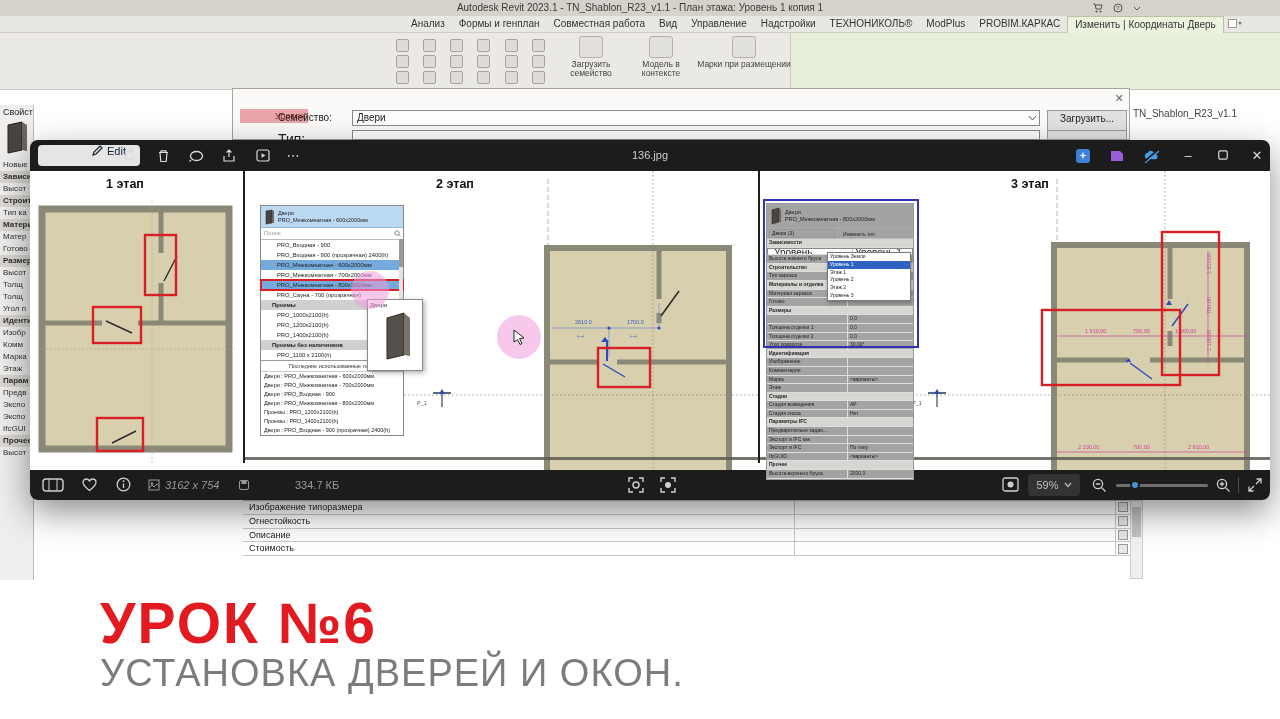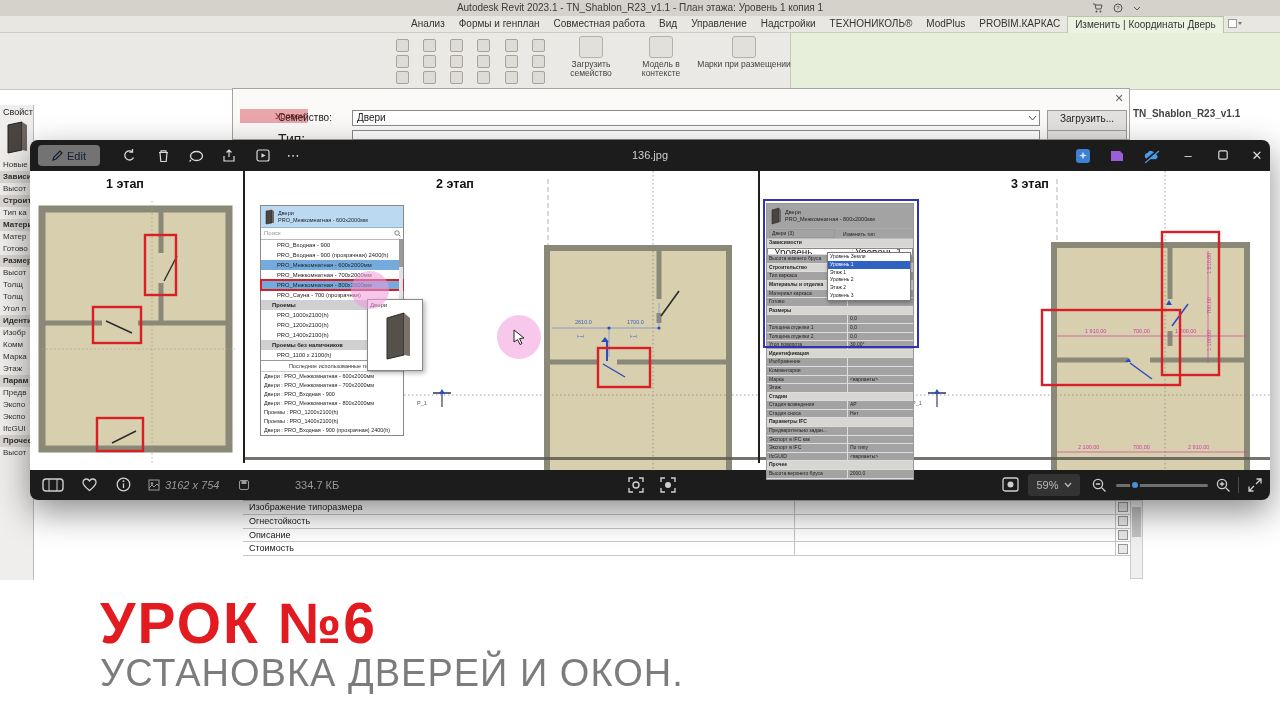--- a/index.html
+++ b/index.html
@@ -37,22 +37,22 @@
   
   .badge{left:0;top:0;width:400px;height:95px;background:linear-gradient(#b9b8b6,#adacaa);
     border-radius:0 0 26px 0;box-shadow:3px 3px 8px rgba(0,0,0,.35);display:flex;align-items:center;}
   .badge-text{font-size:37px;font-weight:900;color:#1c1c1c;letter-spacing:.5px;margin-left:14px;}
   
   .viewer{left:30px;top:140px;width:1240px;height:360px;border-radius:8px;overflow:hidden;
     box-shadow:0 12px 34px rgba(0,0,0,.45);background:#fff;}
   .v-top{position:absolute;left:0;top:0;width:100%;height:31px;background:#1c1c1c;}
   .v-bot{position:absolute;left:0;top:330px;width:100%;height:30px;background:#1c1c1c;}
   .v-content{position:absolute;left:0;top:31px;width:1240px;height:299px;background:#fff;}
-  .edit-btn{position:absolute;left:8px;top:5px;width:62px;height:21px;background:#737373;border-radius:4px;
-    display:flex;align-items:center;justify-content:center;font-size:11px;color:#102030;gap:4px;}
+  .edit-btn{position:absolute;left:8px;top:5px;width:62px;height:21px;background:#e5e5e5;border-radius:4px;
+    display:flex;align-items:flex-start;justify-content:center;font-size:11px;color:#102030;gap:4px;padding-left:40px;}
   .vt-ico{position:absolute;top:5px;width:22px;height:21px;display:flex;align-items:center;justify-content:center;color:#d9d9d9;}
   .v-title{position:absolute;left:0;right:0;top:0;height:31px;text-align:center;line-height:31px;color:#cfcfcf;font-size:11px;}
   .winctl{position:absolute;top:0;width:30px;height:31px;color:#ddd;font-size:13px;text-align:center;line-height:31px;}
   .vb-txt{color:#9a9a9a;font-size:11px;line-height:30px;}
   .zoombox{position:absolute;left:998px;top:4px;width:52px;height:22px;background:#333;border-radius:3px;color:#bbb;
     font-size:11px;display:flex;align-items:center;justify-content:center;gap:5px;}
   
   .divline{position:absolute;top:0;width:2px;height:292px;background:#1f1f1f;}
   .p-title{position:absolute;top:6px;font-size:12.5px;font-weight:bold;color:#111;}
   .botstrip{position:absolute;top:286px;height:3px;background:#5c5a52;opacity:.85;}
@@ -169,21 +169,21 @@
   <div class="abs" style="left:240px;top:109px;width:36px;height:14px;background:#eba6ab;color:#8c1f26;font-size:9px;line-height:14px;text-align:center;overflow:hidden;padding-left:32px;">Уровен</div>
   <div class="abs" style="left:278px;top:112px;font-size:10px;color:#222;">Семейство:</div>
   <div class="abs combo" style="left:352px;top:110px;width:688px;height:16px;">Двери</div>
   <svg class="abs" style="left:1028px;top:114px;" width="9" height="8" viewBox="0 0 9 8">
       <path d="M1 2l3.5 4L8 2" fill="none" stroke="#555"></path>
     </svg>
   <div class="abs btn-gray" style="left:1047px;top:110px;width:80px;height:24px;line-height:15px;">Загрузить...</div>
   <div class="abs" style="left:278px;top:131px;font-size:14px;color:#222;">Тип:</div>
   <div class="abs combo" style="left:352px;top:130px;width:688px;height:10px;"></div>
   <div class="abs btn-gray" style="left:1047px;top:130px;width:80px;height:10px;"></div>
-  <div class="abs" style="left:1133px;top:108px;font-size:10px;color:#444;font-weight:bold;">TN_Shablon_R23_v1.1</div>
+  <div class="abs" style="left:1133px;top:108px;font-size:10px;color:#444;">TN_Shablon_R23_v1.1</div>
 
   <div class="abs rv-side">
     <div style="height:14px;line-height:14px;padding-left:3px;font-size:9px;color:#222;">Свойства</div>
     <svg width="26" height="34" viewBox="0 0 26 34" style="margin:2px 0 2px 4px;">
         <path d="M4 4 L18 1 L18 29 L4 32 Z" fill="#4a4540" stroke="#222"></path>
         <path d="M18 1 L23 4 L23 30 L18 29 Z" fill="#6e6760"></path>
       </svg>
     <div class="side-row">Новые</div><div class="side-row sec">Зависи</div><div class="side-row">Высот</div><div class="side-row sec">Строит</div><div class="side-row">Тип ка</div><div class="side-row sec">Матери</div><div class="side-row">Матер</div><div class="side-row">Готово</div><div class="side-row sec">Размер</div><div class="side-row">Высот</div><div class="side-row">Толщ</div><div class="side-row">Толщ</div><div class="side-row">Угол п</div><div class="side-row sec">Иденти</div><div class="side-row">Изобр</div><div class="side-row">Комм</div><div class="side-row">Марка</div><div class="side-row">Этаж</div><div class="side-row sec">Парам</div><div class="side-row">Предв</div><div class="side-row">Экспо</div><div class="side-row">Экспо</div><div class="side-row">IfcGUI</div><div class="side-row sec">Прочее</div><div class="side-row">Высот</div>
   </div>
 

